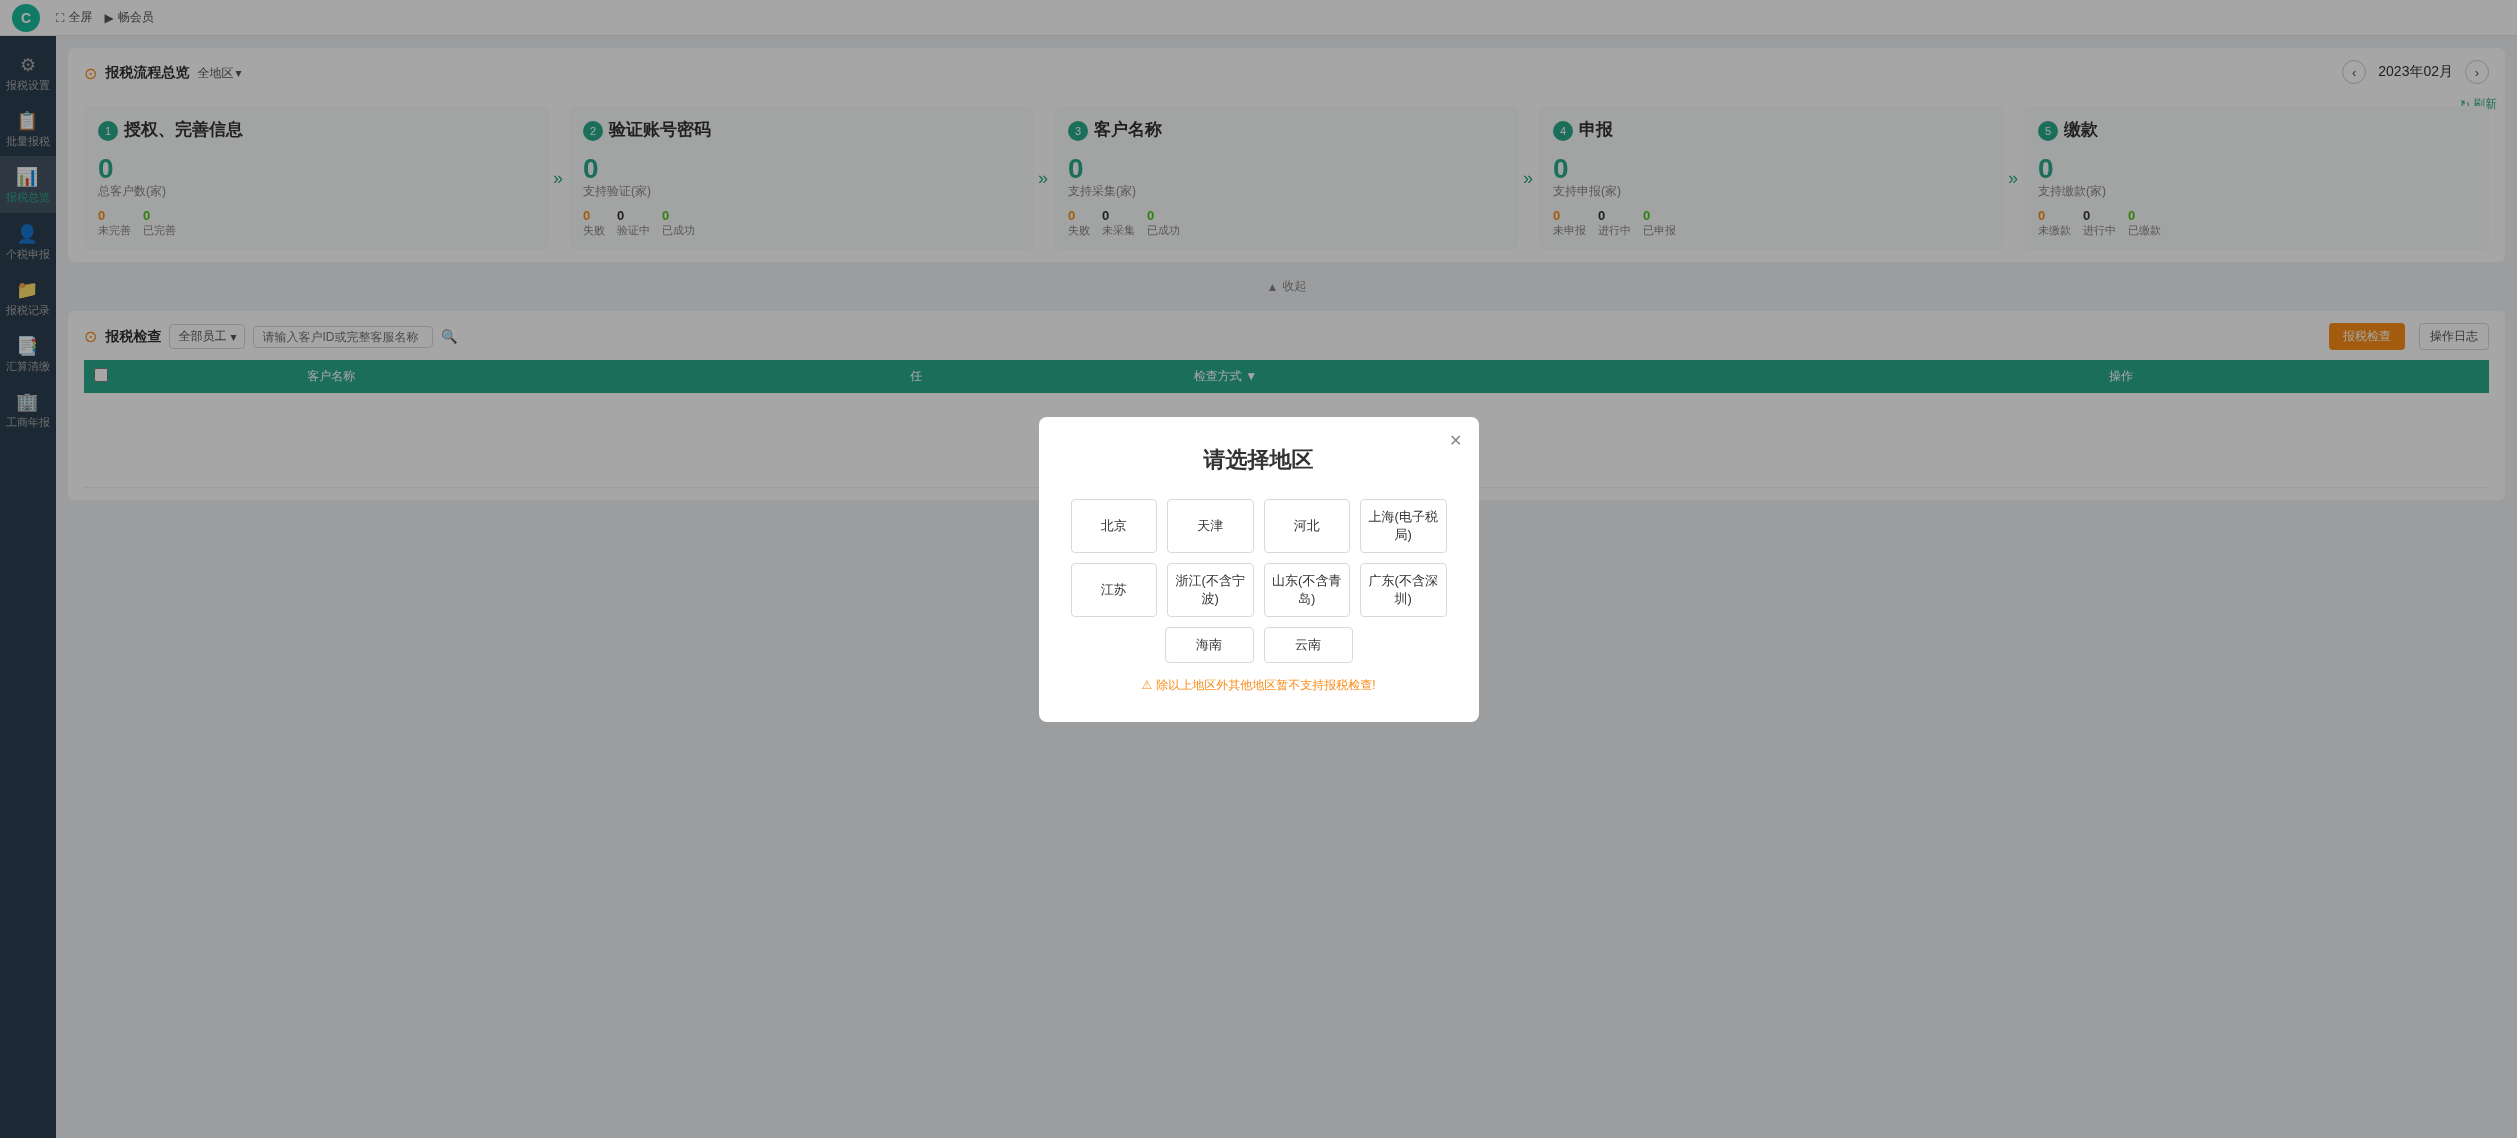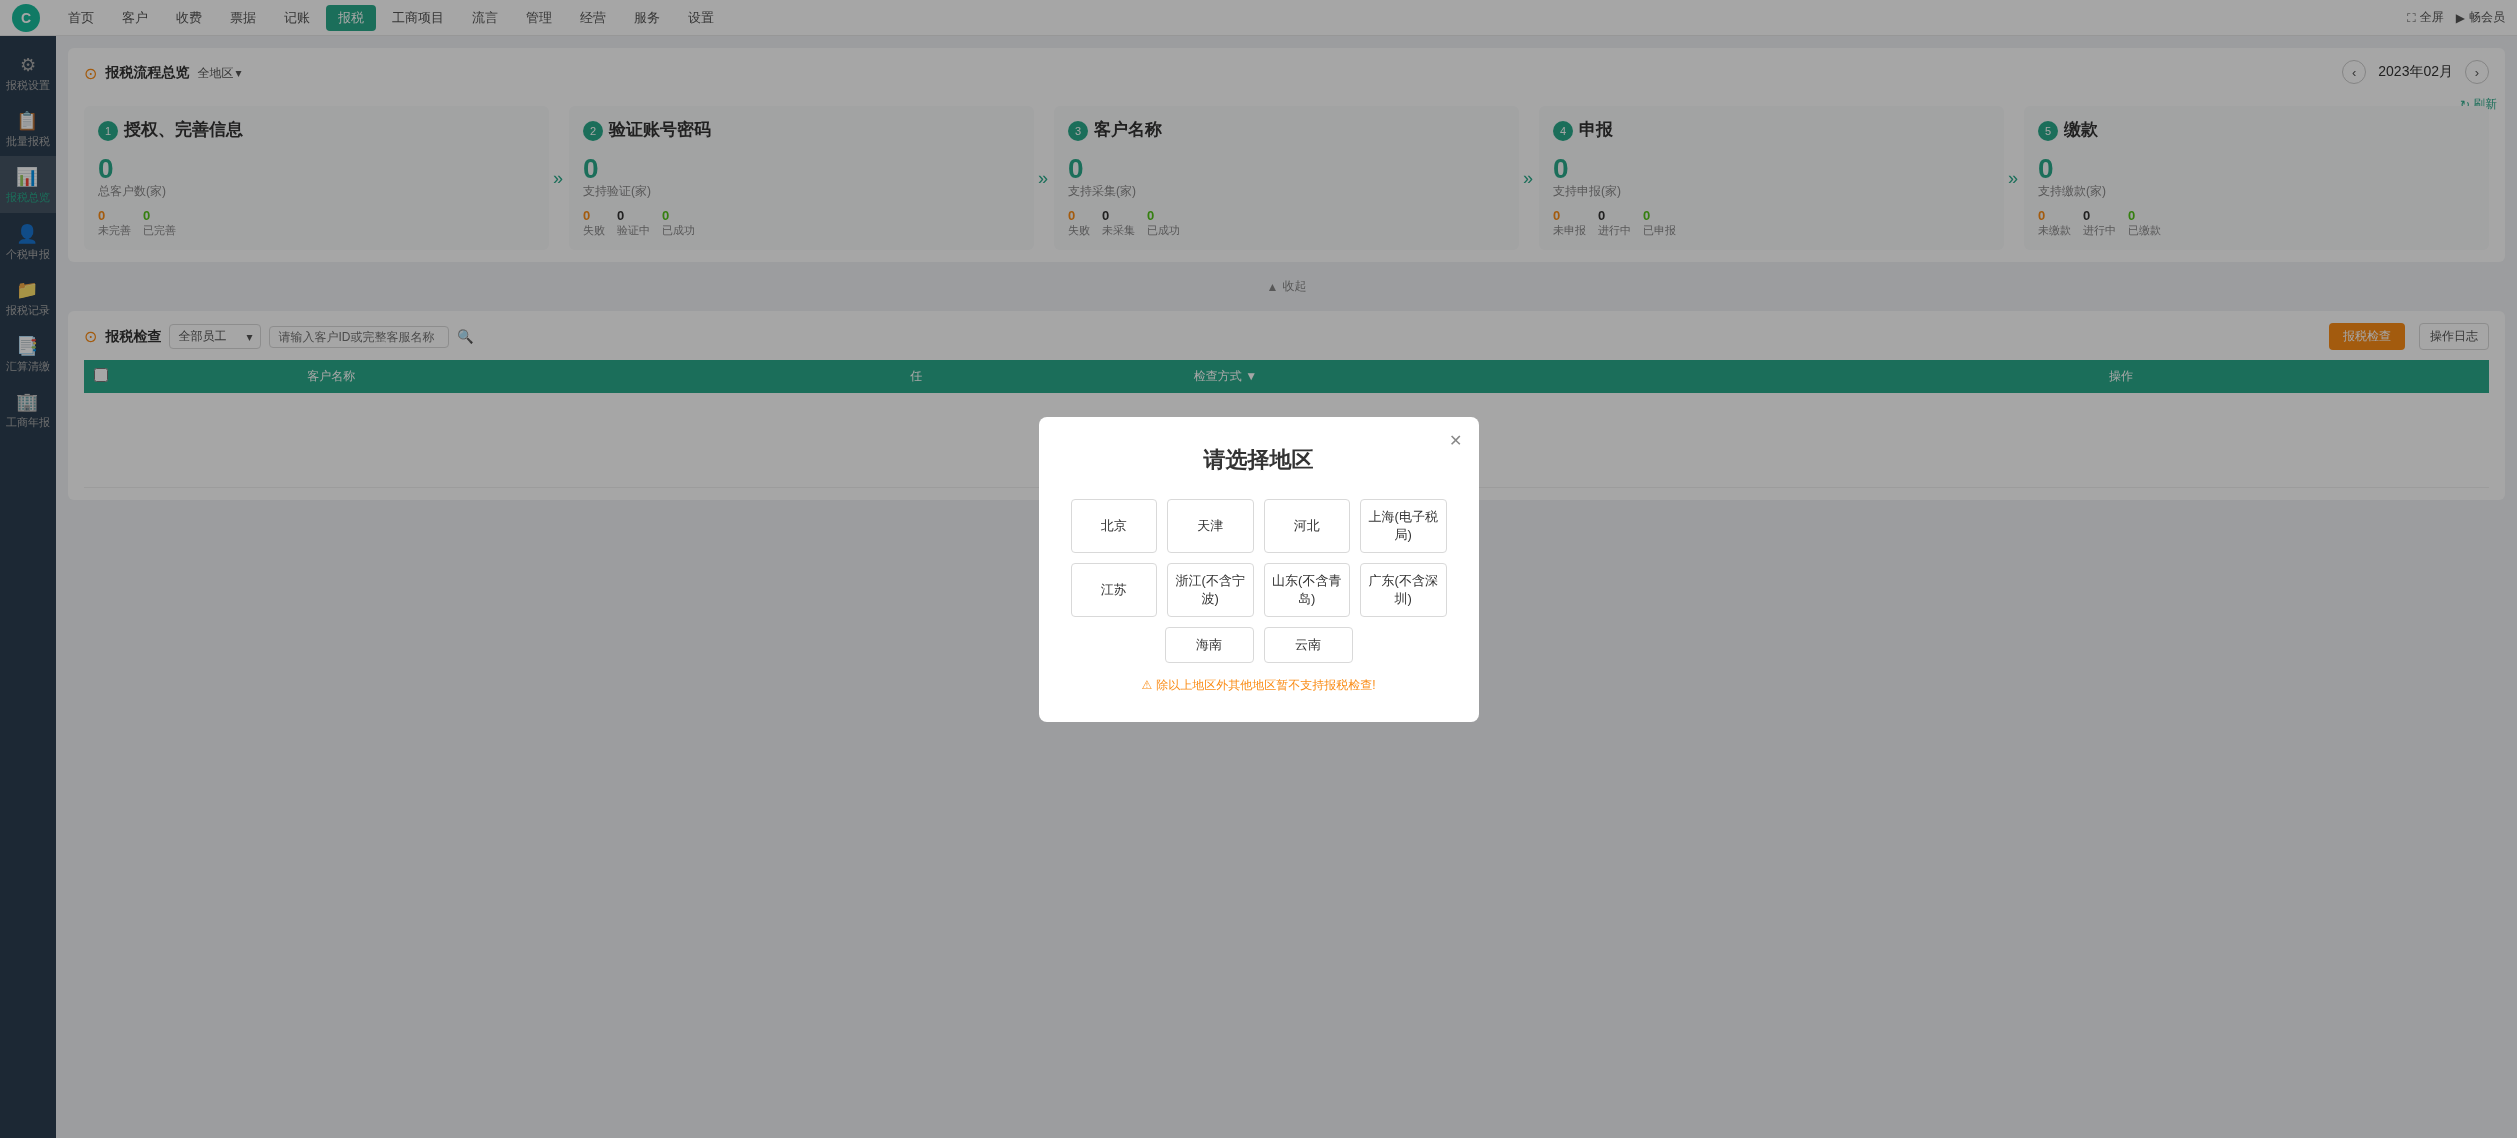--- a/index.html
+++ b/index.html
@@ -204,21 +204,21 @@
     }
     .check-title { font-size: 14px; font-weight: bold; color: #333; }
     .filter-select {
       border: 1px solid #d9d9d9;
       border-radius: 4px;
       padding: 3px 8px;
       font-size: 12px;
       color: #555;
       background: #fff;
       cursor: pointer;
-      display: flex; align-items: center; gap: 20px;
+      display: flex; align-items: center; gap: 4px;
     }
     .search-input {
       border: 1px solid #d9d9d9;
       border-radius: 4px;
       padding: 3px 8px;
       font-size: 12px;
       color: #555;
       outline: none;
       width: 180px;
     }
@@ -340,34 +340,20 @@
 
     
     .content-inner { min-height: 500px; }
   </style>
 </head>
 <body>
 
 <div class="topnav">
   <div class="topnav-logo">
     <span>C</span>
-  </div>
-  <div class="topnav-menu">
-    <div class="topnav-item">首页</div>
-    <div class="topnav-item">客户</div>
-    <div class="topnav-item">收费</div>
-    <div class="topnav-item">票据</div>
-    <div class="topnav-item">记账</div>
-    <div class="topnav-item active">报税</div>
-    <div class="topnav-item">工商项目</div>
-    <div class="topnav-item">流言</div>
-    <div class="topnav-item">管理</div>
-    <div class="topnav-item">经营</div>
-    <div class="topnav-item">服务</div>
-    <div class="topnav-item">设置</div>
   </div>
   <div class="topnav-right">
     <div class="topnav-right-btn">
       <span>⛶</span>
       <span>全屏</span>
     </div>
     <div class="topnav-right-btn">
       <span>▶</span>
       <span>畅会员</span>
     </div>

